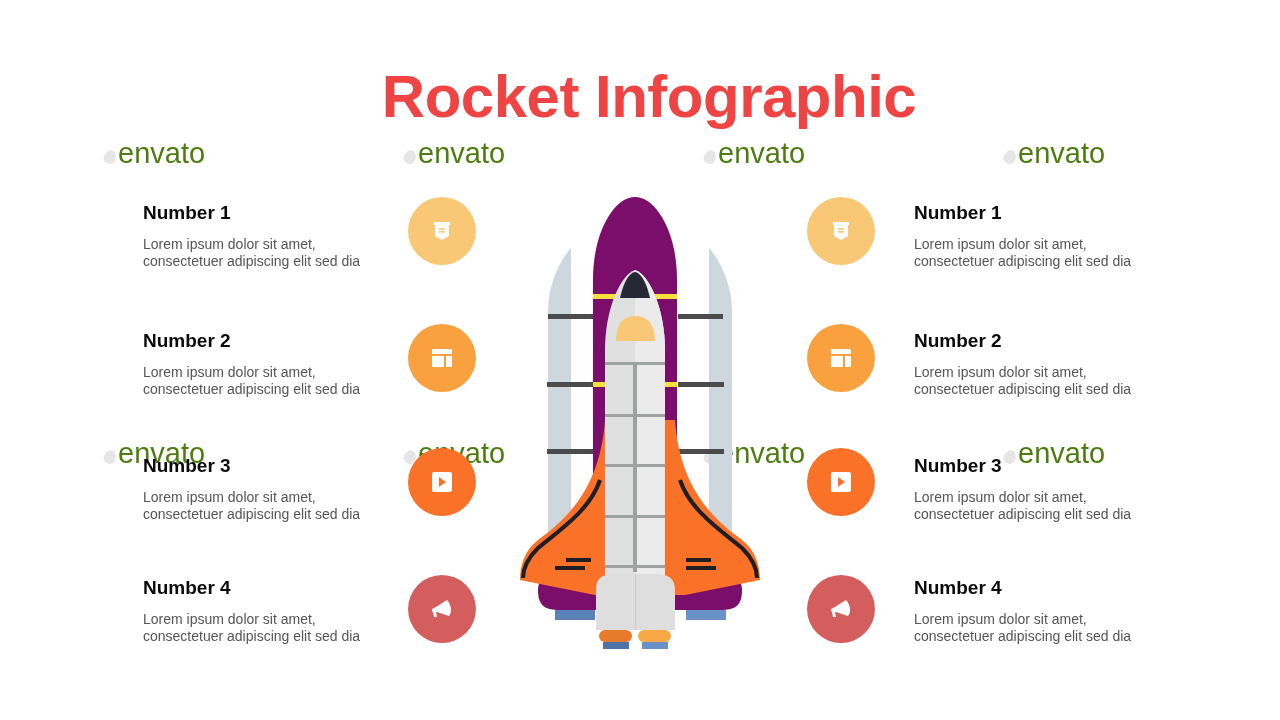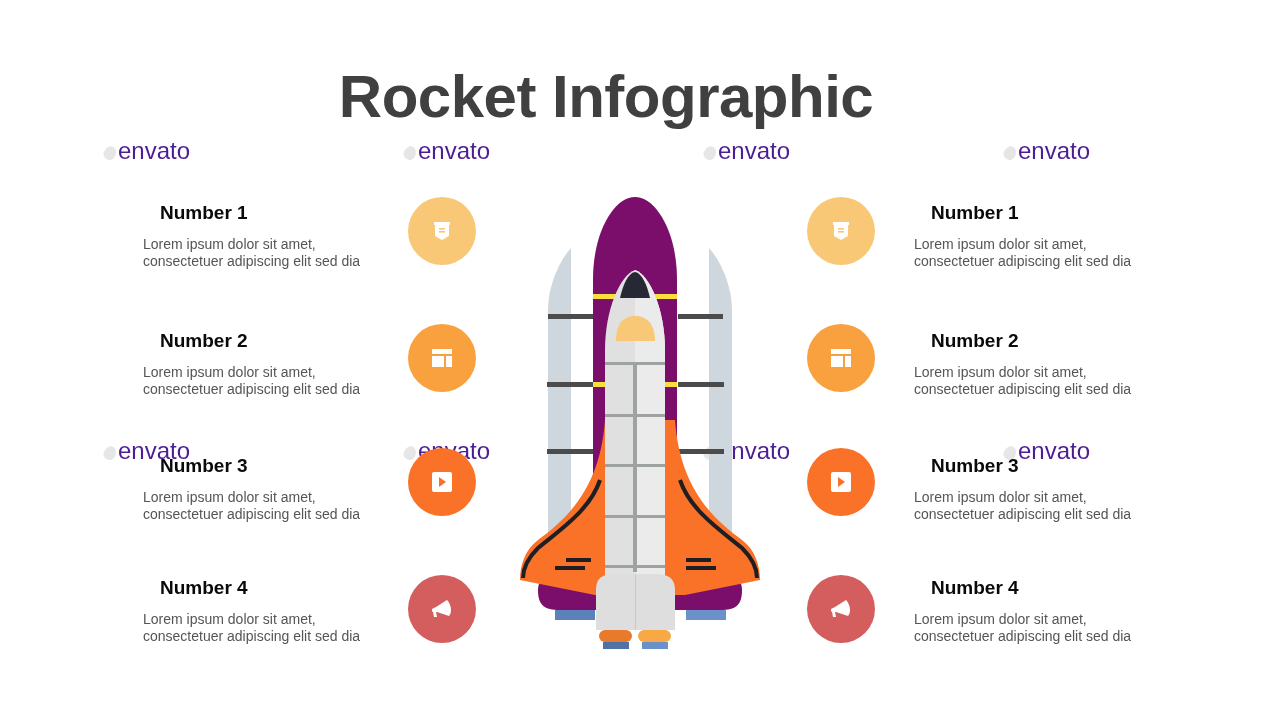--- a/index.html
+++ b/index.html
@@ -1,21 +1,21 @@
 <!DOCTYPE html>
 <html><head>
 <meta charset="utf-8">
 <style>
   html,body{margin:0;padding:0;}
   body{width:1280px;height:720px;position:relative;overflow:hidden;background:#ffffff;font-family:"Liberation Sans",sans-serif;}
-  .title{position:absolute;left:0;top:62px;width:1212px;text-align:center;font-size:60px;font-weight:bold;color:#404040;letter-spacing:-0.5px;}
-  .wm{position:absolute;font-size:24px;color:#4c1d95;font-family:"Liberation Sans",sans-serif;}
+  .title{position:absolute;left:0;top:62px;width:1212px;text-align:center;font-size:60px;font-weight:bold;color:#ef4444;letter-spacing:-0.5px;padding-left:43px;}
+  .wm{position:absolute;font-size:29px;color:#4d7c0f;font-family:"Liberation Sans",sans-serif;}
   .wm .drop{display:inline-block;width:12px;height:14px;background:#e6e6e6;border-radius:50% 50% 50% 50%/60% 60% 40% 40%;transform:rotate(25deg);margin-right:2px;vertical-align:-1px;}
   .item{position:absolute;width:260px;}
-  .item .h{font-size:19px;font-weight:bold;color:#0a0a0a;line-height:22px;margin-left:17px;}
+  .item .h{font-size:19px;font-weight:bold;color:#0a0a0a;line-height:22px;}
   .item .p{font-size:14px;color:#555555;line-height:17px;margin-top:12px;}
   .circ{position:absolute;width:68px;height:68px;border-radius:50%;display:flex;align-items:center;justify-content:center;}
   .circ svg{width:26px;height:26px;}
 </style>
 </head>
 <body>
 
 <div class="title">Rocket Infographic</div>
 
 <div class="wm" style="left:104px;top:137px;"><span class="drop"></span><span>envato</span></div>

